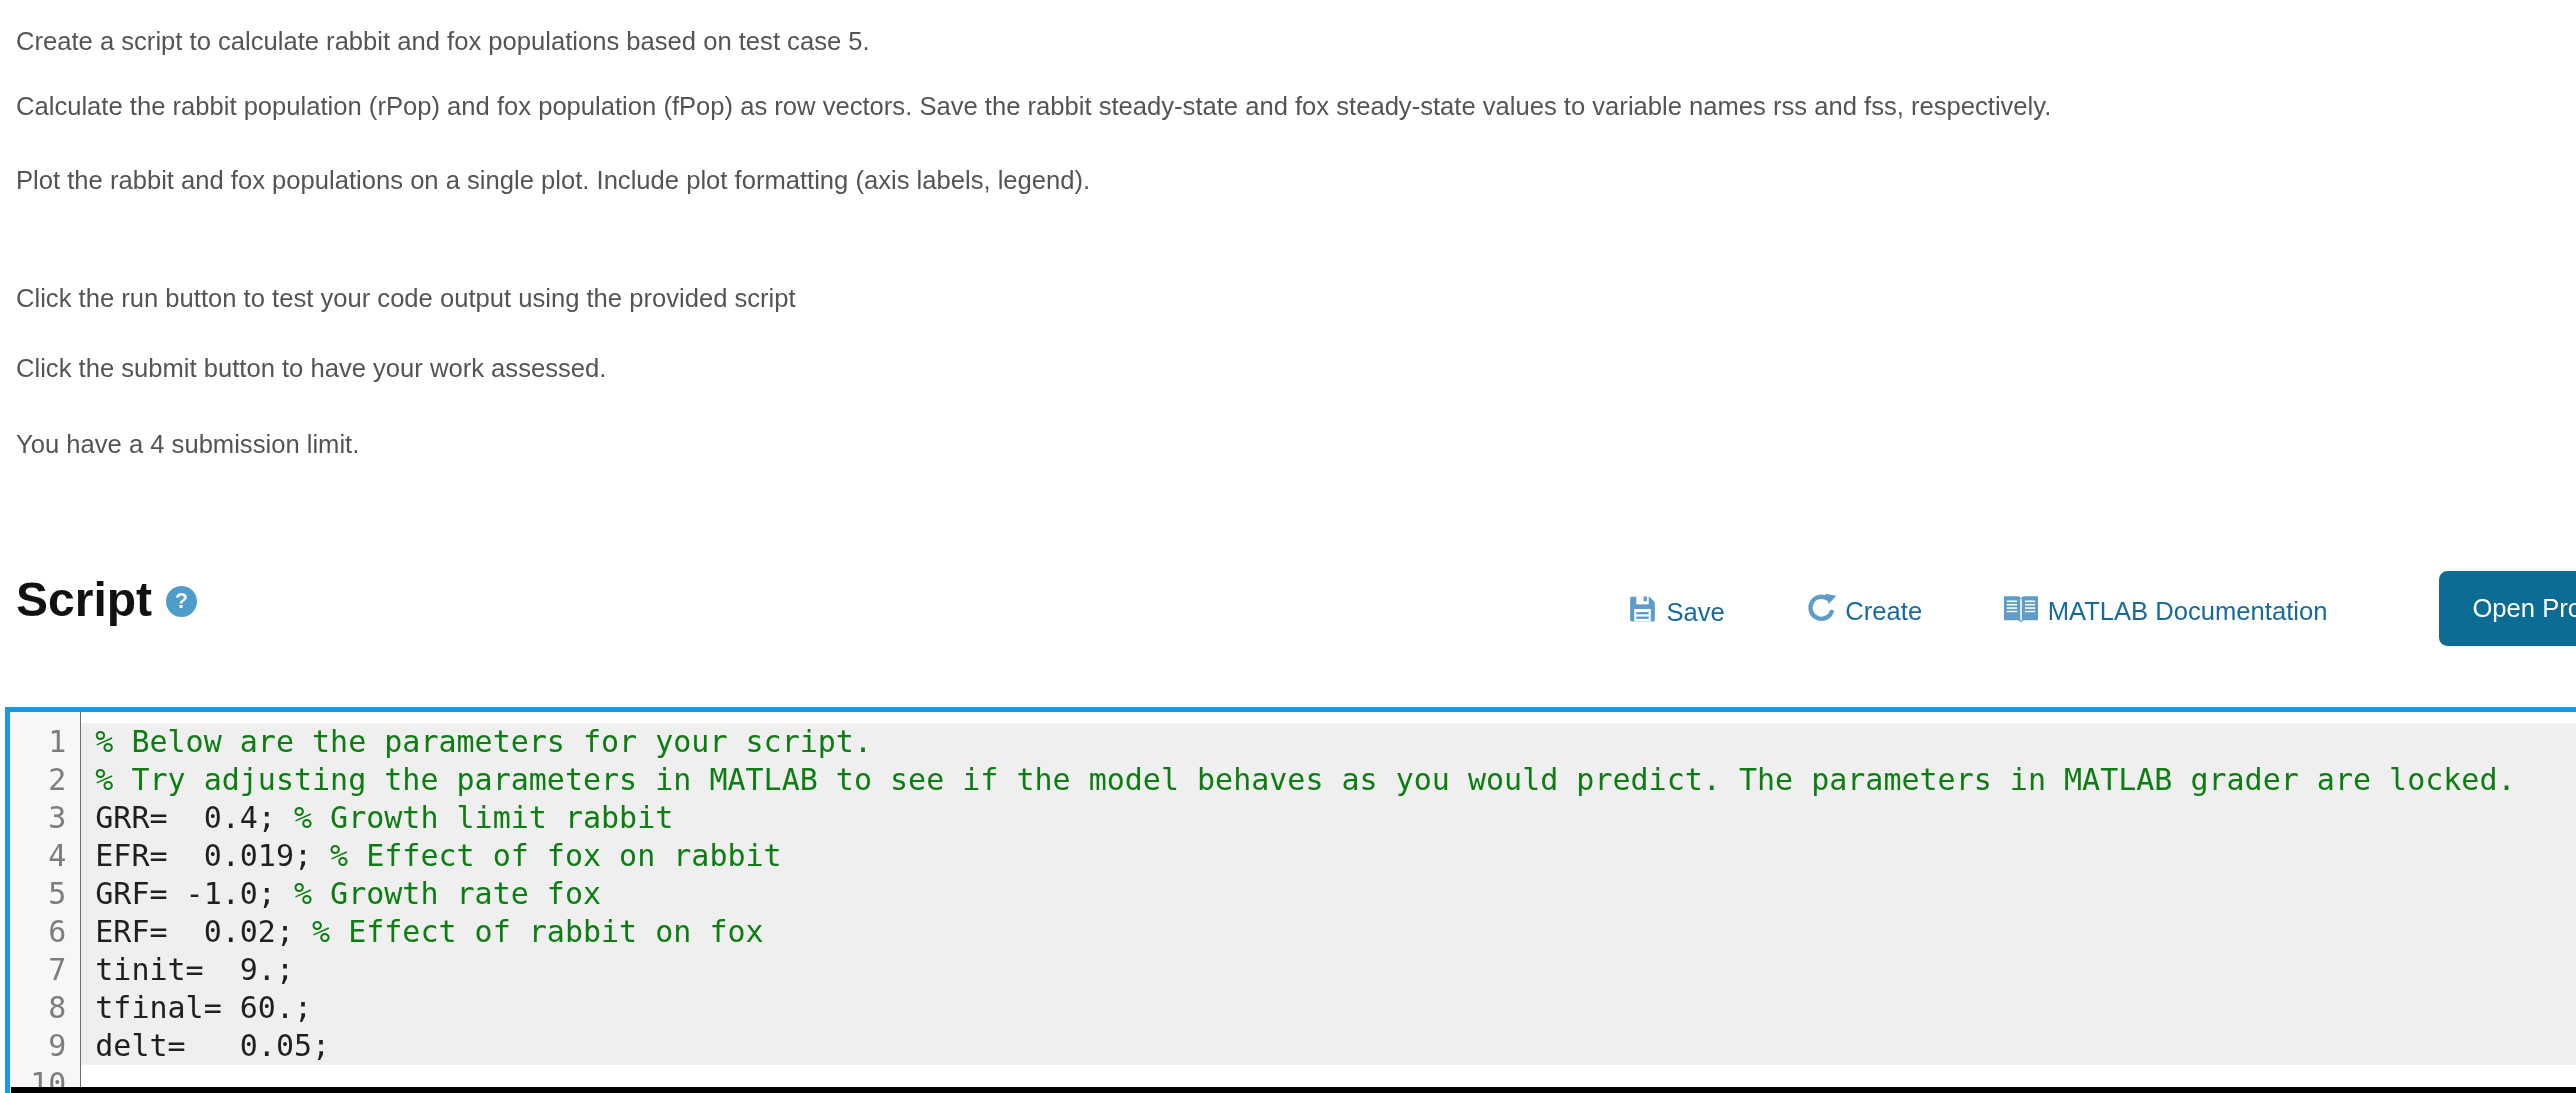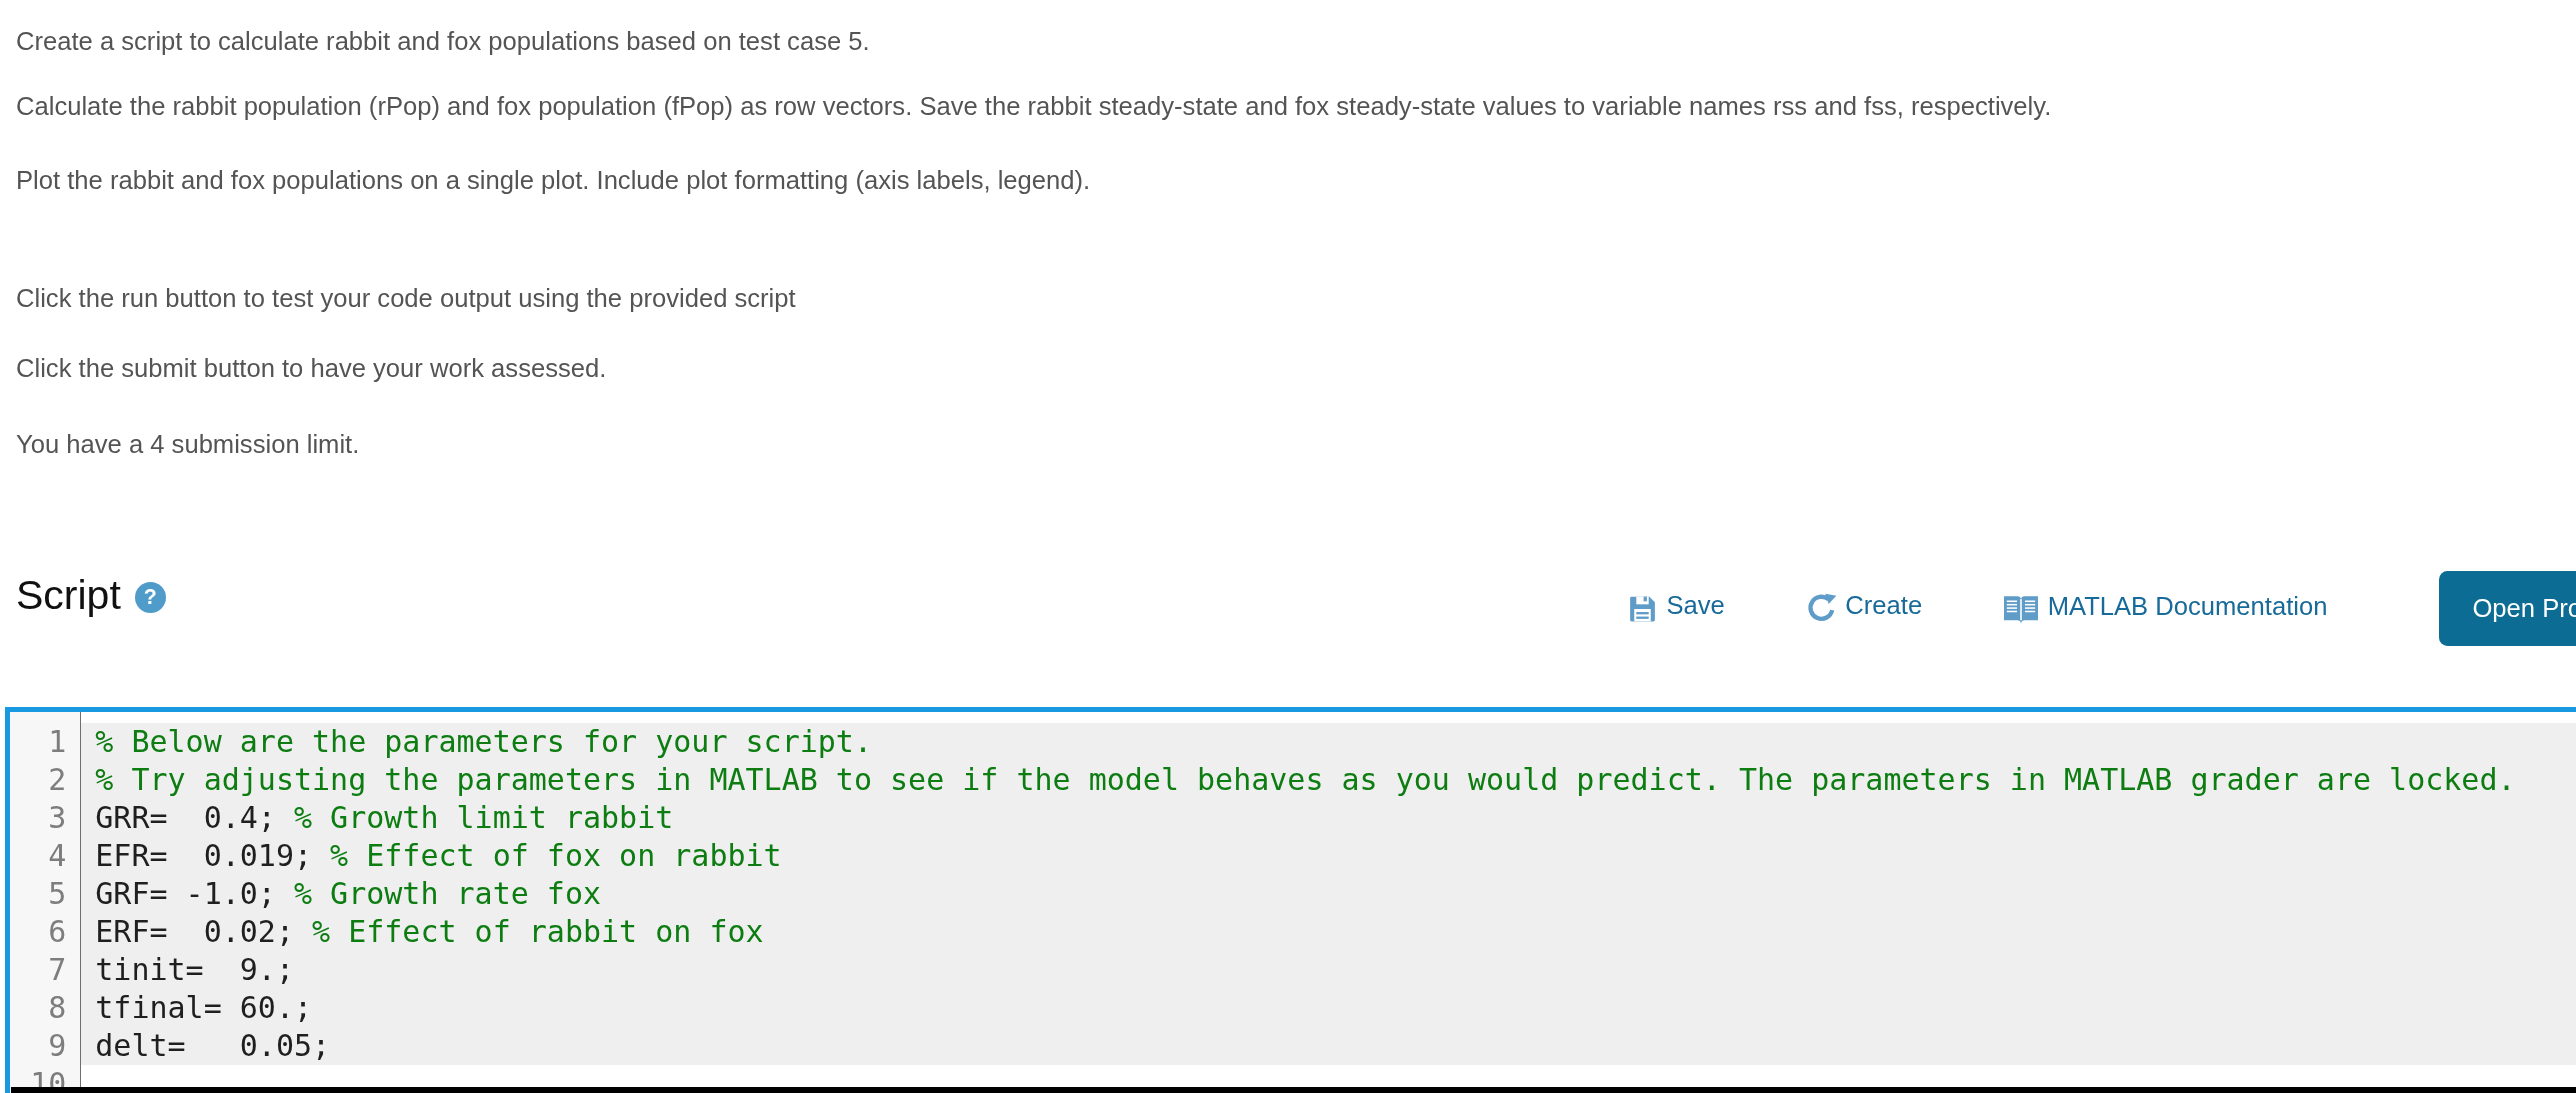--- a/index.html
+++ b/index.html
@@ -12,28 +12,28 @@
   html,body{width:2576px;height:1093px;overflow:hidden;background:#fff;
     font-family:"Liberation Sans",sans-serif}
   body{position:relative}
   .para{position:absolute;left:16px;font-size:25.6px;line-height:32px;
     color:var(--prose_text);white-space:nowrap}
   .p0{top:24.5px}.p1{top:90px}.p2{top:164px}
   .p3{top:282px}.p4{top:352px}.p5{top:428px}
 
   .script-head{position:absolute;left:16px;top:572px;display:flex;
     align-items:center;gap:14px}
-  .script-title{font-size:41px;font-weight:400;color:#111}
+  .script-title{font-size:48px;font-weight:700;color:#111}
   .help-badge{width:31px;height:31px;border-radius:50%;background:#4f9ccb;
     color:#fff;font-size:21.3px;font-weight:700;display:flex;align-items:center;
     justify-content:center;margin-top:3.2px;cursor:pointer}
 
   .toolbar{position:absolute;left:1626px;top:571px;height:75px;
     display:flex;align-items:center;gap:80px}
-  .tool-link{display:flex;align-items:flex-start;gap:7.5px;color:var(--link_blue);
+  .tool-link{display:flex;align-items:flex-end;gap:7.5px;color:var(--link_blue);
     font-size:25.6px;cursor:pointer;white-space:nowrap}
   .tool-link svg{color:var(--icon_blue)}
   .open-btn{margin-left:32px;width:229px;height:75px;flex:0 0 auto;
     background:var(--button_blue);border:none;border-radius:8.5px;color:#fff;
     font-size:25.6px;font-family:"Liberation Sans",sans-serif;text-align:left;
     padding-left:33px;cursor:pointer}
 
   .editor{position:absolute;left:5.3px;top:707px;width:2575px;height:416px;
     border-top:5.3px solid var(--focus_border);
     border-left:5.3px solid var(--focus_border);background:#fff}

